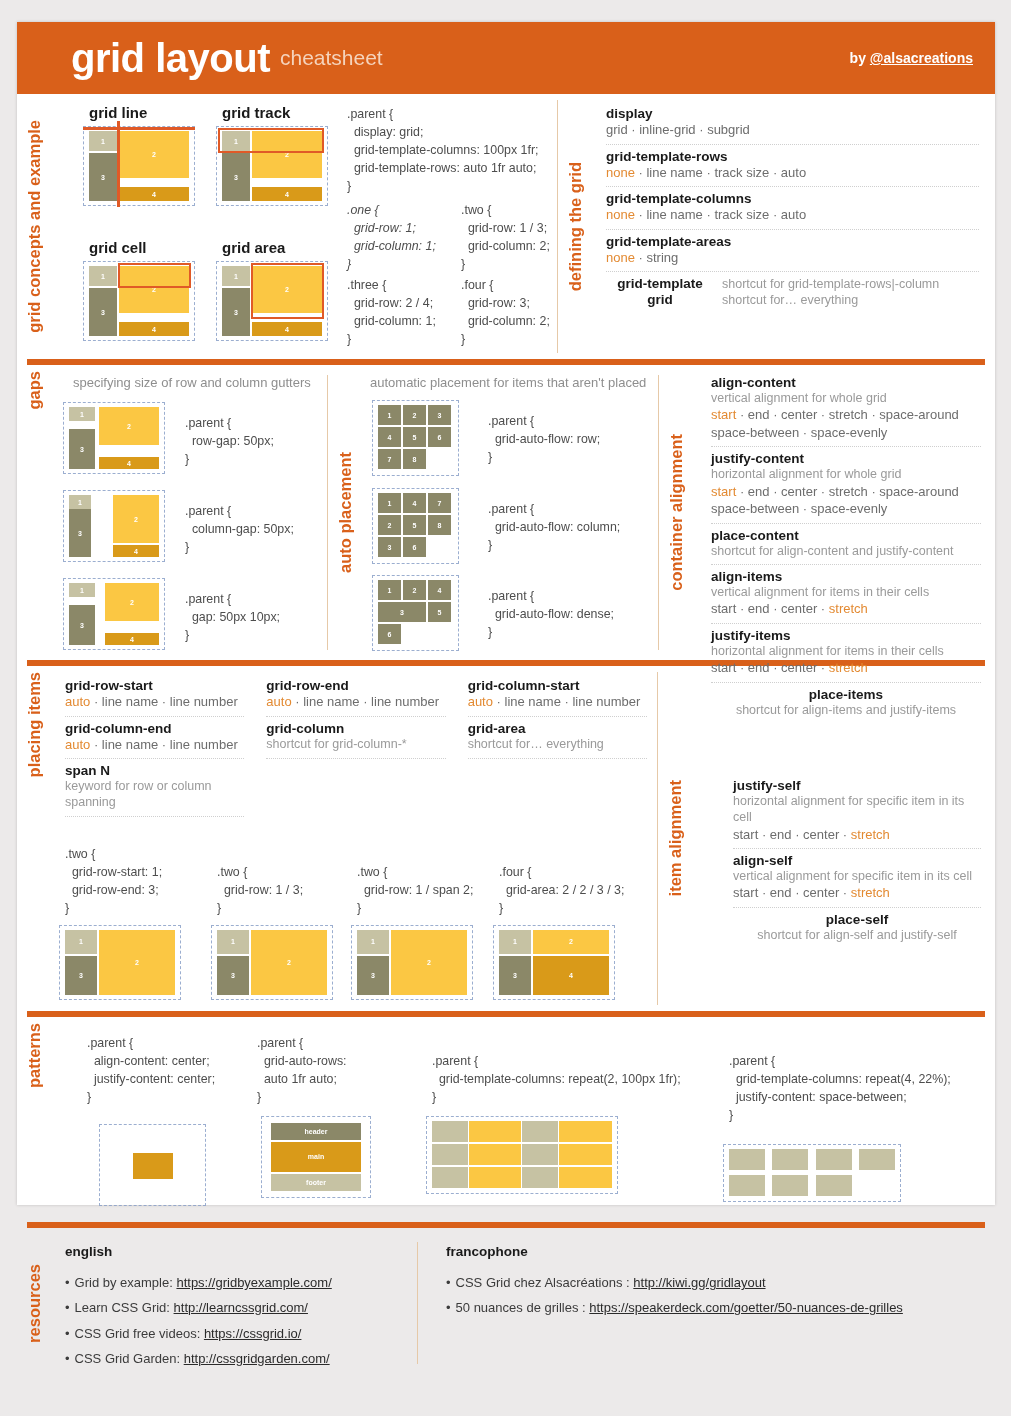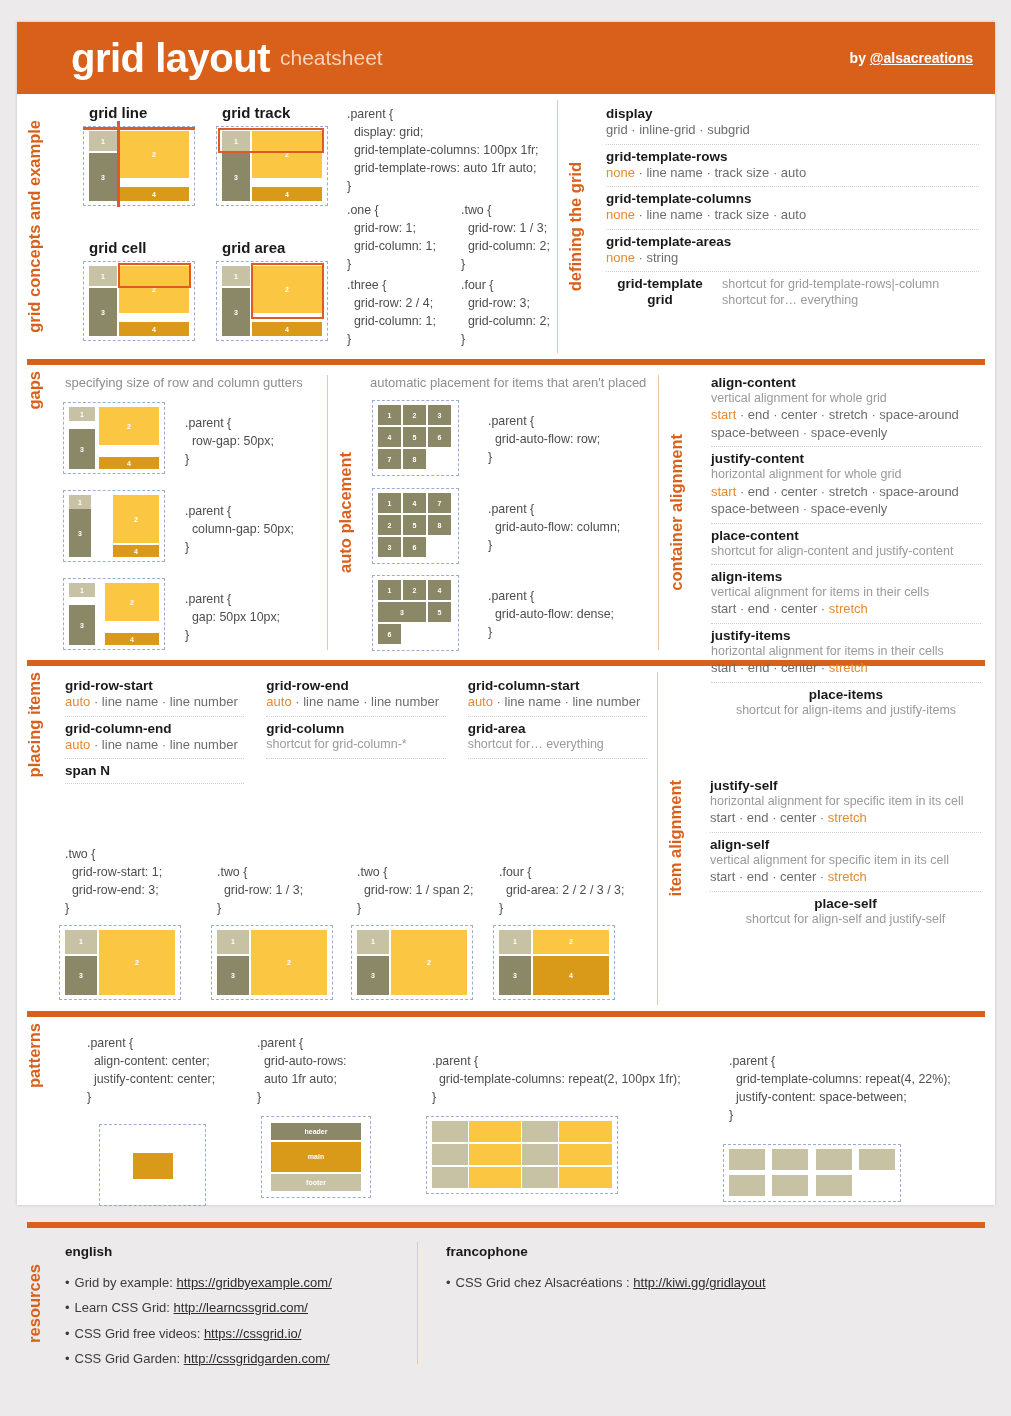--- a/index.html
+++ b/index.html
@@ -150,21 +150,21 @@
         </div>
       </div>
 
       <div style="position:absolute; left:330px; top:12px;">
         <div class="code">.parent {
   display: grid;
   grid-template-columns: 100px 1fr;
   grid-template-rows: auto 1fr auto;
 }</div>
       </div>
-      <div style="position:absolute; left:330px; top:108px;" class="code">.one {
+      <div style="position:absolute; left:330px; top:108px;font-style:italic;" class="code">.one {
   grid-row: 1;
   grid-column: 1;
 }</div>
       <div style="position:absolute; left:444px; top:108px;" class="code">.two {
   grid-row: 1 / 3;
   grid-column: 2;
 }</div>
       <div style="position:absolute; left:330px; top:183px;" class="code">.three {
   grid-row: 2 / 4;
   grid-column: 1;
@@ -218,21 +218,21 @@
   </div>
 
   <div class="rule"></div>
 
   <div class="band" style="display:flex; height:295px;">
 
     <div style="position:relative; width:310px;">
       <div class="vlabel top">
           <span>gaps</span>
         </div>
-      <div class="capt" style="position:absolute; left:48px; top:10px;">specifying size of row and column gutters</div>
+      <div class="capt" style="position:absolute; left:56px; top:10px;">specifying size of row and column gutters</div>
 
       <div style="position:absolute; left:52px; top:42px;">
         <div class="dg" style="width:90px;height:62px;">
           <div class="frame"></div>
           <div class="cell c1" style="left:0;top:0;width:26px;height:14px;">1</div>
           <div class="cell c2" style="left:30px;top:0;width:60px;height:38px;">2</div>
           <div class="cell c3" style="left:0;top:22px;width:26px;height:40px;">3</div>
           <div class="cell c4" style="left:30px;top:50px;width:60px;height:12px;">4</div>
         </div>
       </div>
@@ -404,20 +404,21 @@
           <div class="name">grid-column</div>
           <div class="desc">shortcut for grid-column-*</div>
         </div>
 
         <div class="prop">
           <div class="name">grid-area</div>
           <div class="desc">shortcut for… everything</div>
         </div>
         <div class="prop">
           <div class="name">span N</div>
+          <div class="desc">keyword for row or column spanning</div>
         </div>
         <div></div>
       </div>
 
       <div style="position:absolute; left:48px; top:180px;">
         <div class="code">.two {
   grid-row-start: 1;
   grid-row-end: 3;
 }</div>
         <div class="dg" style="width:110px;height:65px; margin-top:12px;">
@@ -465,21 +466,21 @@
         </div>
       </div>
     </div>
 
     <div class="vsep" style="margin:6px 0;"></div>
 
     <div style="position:relative; flex:1;">
       <div class="vlabel">
           <span>item alignment</span>
         </div>
-      <div style="margin-left:52px; margin-right:14px; padding-top:108px;">
+      <div style="margin-left:75px; margin-right:14px; padding-top:108px;">
 
         <div class="prop">
           <div class="name">justify-self</div>
           <div class="desc">horizontal alignment for specific item in its cell</div>
           <div class="vals"><span>start · end · center · </span><span class="kw">stretch</span></div>
         </div>
 
         <div class="prop">
           <div class="name">align-self</div>
           <div class="desc">vertical alignment for specific item in its cell</div>
@@ -582,18 +583,19 @@
       </div>
     </div>
 
     <div class="vsep" style="margin:14px 0;"></div>
 
     <div style="position:relative; flex:1;">
       <div style="margin-left:28px; padding-top:16px;">
         <h4>francophone</h4>
         <ul>
           <li><span>CSS Grid chez Alsacréations : </span><a href="#">http://kiwi.gg/gridlayout</a></li>
+          <li><span>50 nuances de grilles : </span><a href="#">https://speakerdeck.com/goetter/50-nuances-de-grilles</a></li>
         </ul>
       </div>
     </div>
   </div>
 
 </div>
 
 </body></html>

